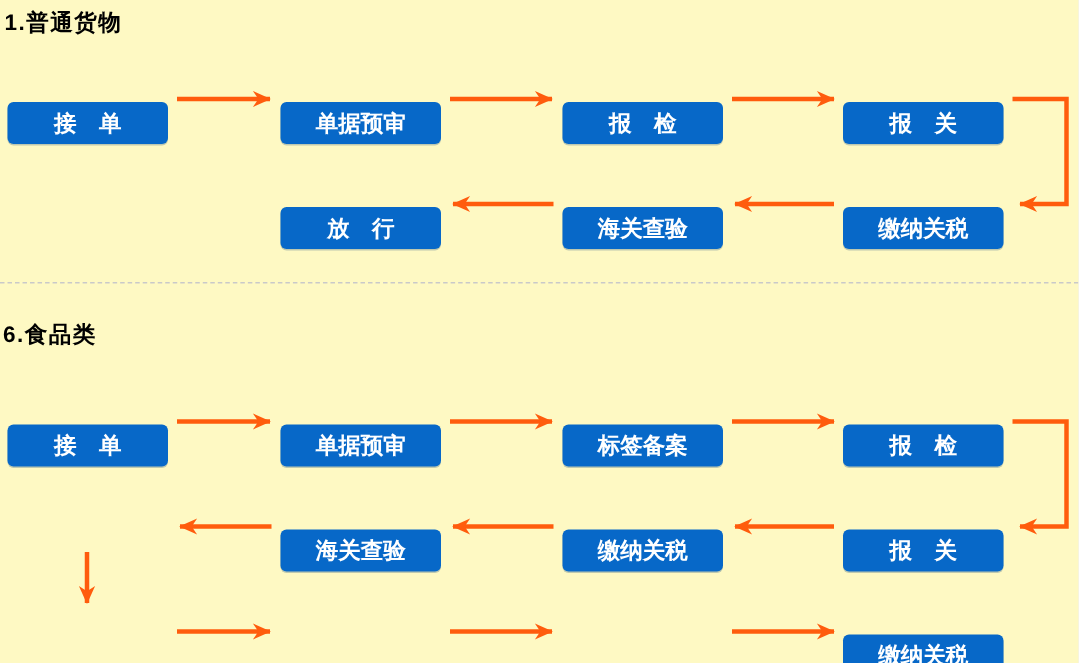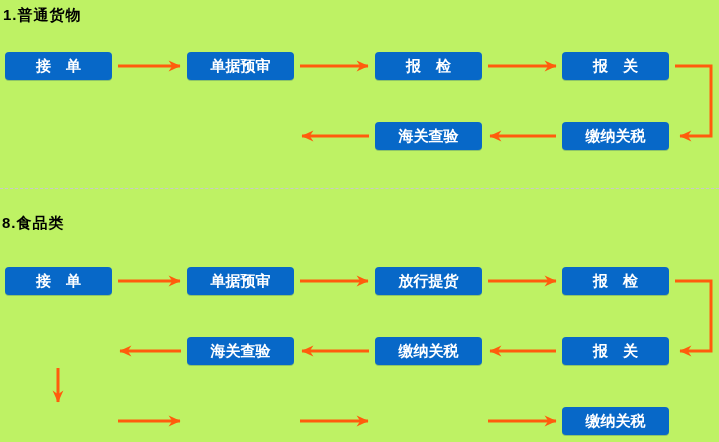--- a/index.html
+++ b/index.html
@@ -1,57 +1,58 @@
 <!DOCTYPE html>
 <html><head>
 <meta charset="utf-8">
 <style>
   html,body{margin:0;padding:0;background:#f2f2f2;}
   .stage{
-    position:relative;width:719px;height:442px;background:#bef264;overflow:hidden;
+    position:relative;width:719px;height:442px;background:#fef9c3;overflow:hidden;
     font-family:"Liberation Sans","DejaVu Sans",sans-serif;
   }
   .hdr{
     position:absolute;font-size:15px;font-weight:bold;color:#000;
     letter-spacing:1px;white-space:nowrap;
   }
   .node{
     position:absolute;width:107px;height:28px;background:#0768c8;border-radius:4px;
     color:#fff;font-size:15px;font-weight:bold;display:flex;align-items:center;
-    justify-content:center;white-space:nowrap;box-shadow:0 1px 0 rgba(0,60,120,.25);
+    justify-content:center;white-space:nowrap;box-shadow:0 1px 0 rgba(0,60,120,.25);margin-top:16px;
   }
   .divider{
     position:absolute;left:0;top:188px;width:719px;height:0;
     border-top:1px dashed #c9c9c9;
   }
   svg.arrows{position:absolute;left:0;top:0;width:719px;height:442px;pointer-events:none;}
   svg.arrows path.flow{fill:none;stroke-width:3;stroke-linejoin:miter;}
 </style>
 </head>
 <body>
 
 <div class="stage">
 
   <div class="hdr" style="left:3px;top:6px">1.普通货物</div>
 
   <div class="node" style="left:5px;top:52px">接　单</div>
   <div class="node" style="left:187px;top:52px">单据预审</div>
   <div class="node" style="left:375px;top:52px">报　检</div>
   <div class="node" style="left:562px;top:52px">报　关</div>
 
+  <div class="node" style="left:187px;top:122px">放　行</div>
   <div class="node" style="left:375px;top:122px">海关查验</div>
   <div class="node" style="left:562px;top:122px">缴纳关税</div>
 
   <div class="divider"></div>
 
-  <div class="hdr" style="left:2px;top:214px">8.食品类</div>
+  <div class="hdr" style="left:2px;top:214px">6.食品类</div>
 
   <div class="node" style="left:5px;top:267px">接　单</div>
   <div class="node" style="left:187px;top:267px">单据预审</div>
-  <div class="node" style="left:375px;top:267px">放行提货</div>
+  <div class="node" style="left:375px;top:267px">标签备案</div>
   <div class="node" style="left:562px;top:267px">报　检</div>
 
   <div class="node" style="left:187px;top:337px">海关查验</div>
   <div class="node" style="left:375px;top:337px">缴纳关税</div>
   <div class="node" style="left:562px;top:337px">报　关</div>
 
   <div class="node" style="left:562px;top:407px">缴纳关税</div>
 
   <svg class="arrows" viewBox="0 0 719 442">
     <defs>

